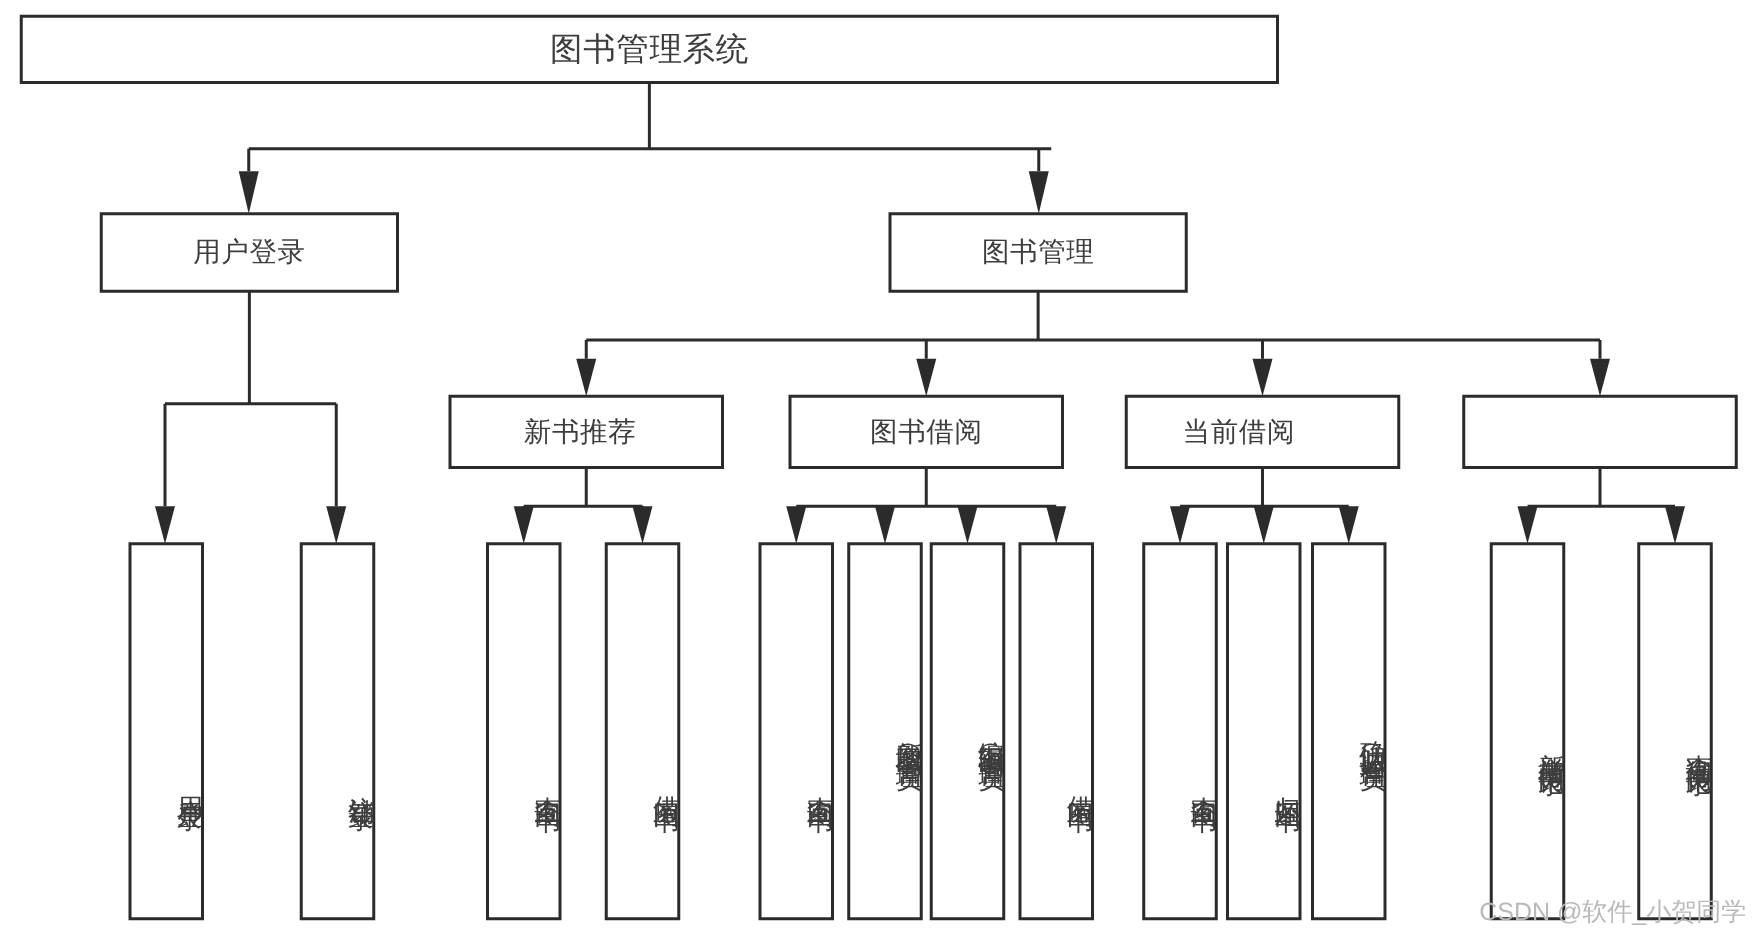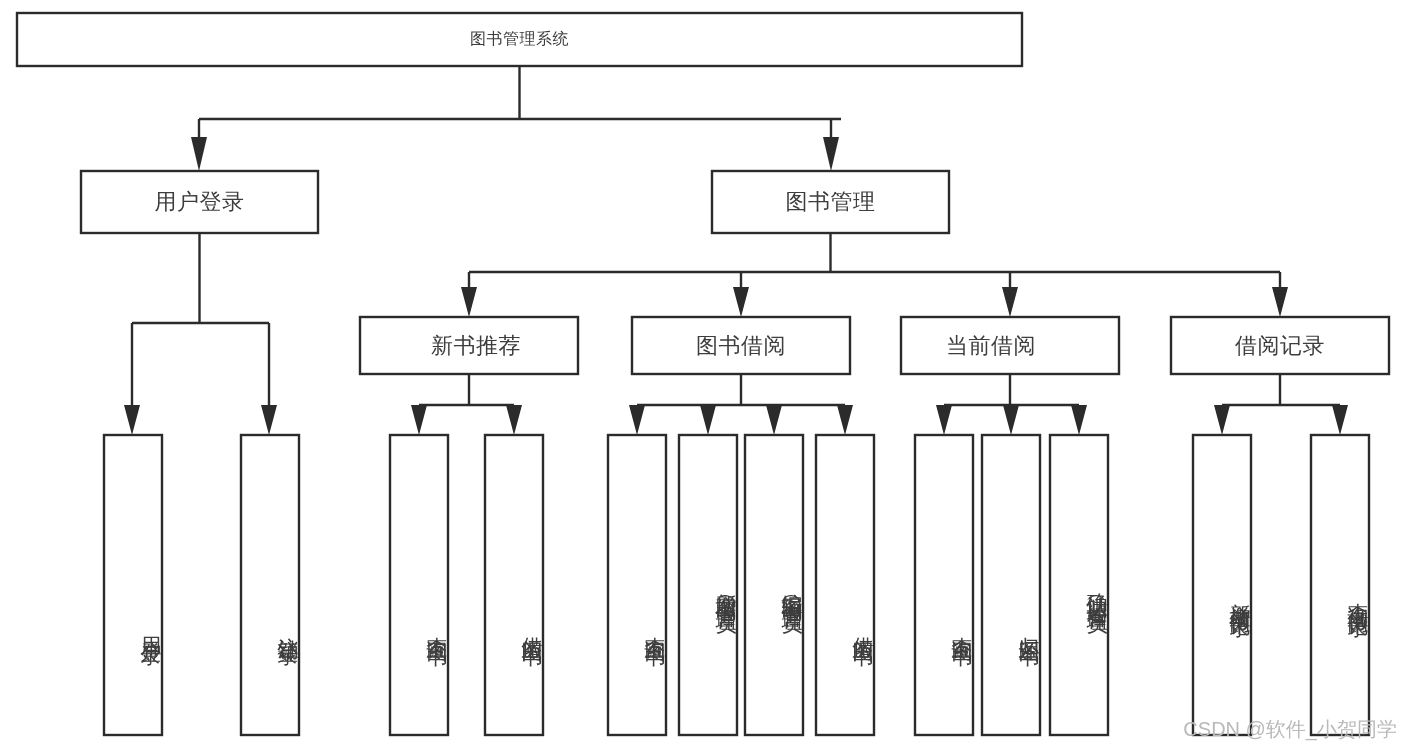--- a/index.html
+++ b/index.html
@@ -58,21 +58,21 @@
   .node-label.vertical {
     writing-mode: vertical-rl;
     text-orientation: upright;
     font-size: 21px;
     letter-spacing: 3px;
     line-height: 1;
     align-items: flex-start;
     padding-top: 4px;
   }
   .node-label.title {
-    font-size: 16px;
+    font-size: 26px;
   }
   .watermark {
     position: absolute;
     right: 8px;
     bottom: 4px;
     font-size: 20px;
     color: #b9b9b9;
     font-family: "Liberation Sans", sans-serif;
     white-space: nowrap;
     user-select: none;
@@ -163,24 +163,23 @@
     <rect class="node-box" x="1193" y="435" width="58" height="300"></rect>
     <rect class="node-box" x="1311" y="435" width="58" height="300"></rect>
 
   </svg>
 
   <div class="node-label horizontal title" style="left:17px; top:13px; width:1005px; height:53px;">图书管理系统</div>
 
   <div class="node-label horizontal" style="left:81px; top:171px; width:237px; height:62px;">用户登录</div>
   <div class="node-label horizontal" style="left:712px; top:171px; width:237px; height:62px;">图书管理</div>
 
-  <div class="node-label horizontal" style="left:360px; top:317px; width:208px; height:57px;margin-left:12px;">新书推荐</div>
+  <div class="node-label horizontal" style="left:360px; top:317px; width:208px; height:57px;">新书推荐</div>
   <div class="node-label horizontal" style="left:632px; top:317px; width:218px; height:57px;text-align:right;">图书借阅</div>
   <div class="node-label horizontal" style="left:901px; top:317px; width:180px; height:57px;">当前借阅</div>
-  <div class="node-label horizontal" style="left:1171px; top:317px; width:218px; height:57px;">借阅记录</div>
 
   <div class="node-label vertical" style="left:104px; top:513px; width:58px; height:222px;">用户登录</div>
   <div class="node-label vertical" style="left:241px; top:513px; width:58px; height:222px;">注销登录</div>
 
   <div class="node-label vertical" style="left:390px; top:513px; width:58px; height:222px;">查询图书</div>
   <div class="node-label vertical" style="left:485px; top:513px; width:58px; height:222px;">借阅图书</div>
 
   <div class="node-label vertical" style="left:608px; top:513px; width:58px; height:222px;">查询图书</div>
   <div class="node-label vertical" style="left:679px; top:440px; width:58px; height:295px;">新增图书（管理员）</div>
   <div class="node-label vertical" style="left:745px; top:440px; width:58px; height:295px;">编辑图书（管理员）</div>

